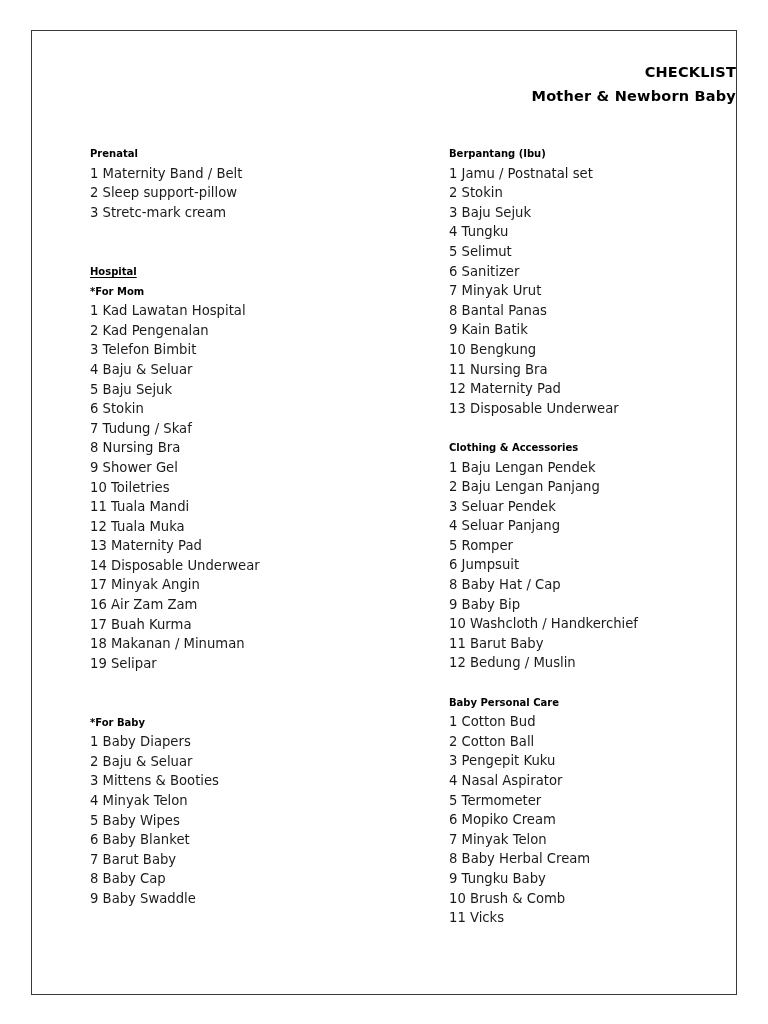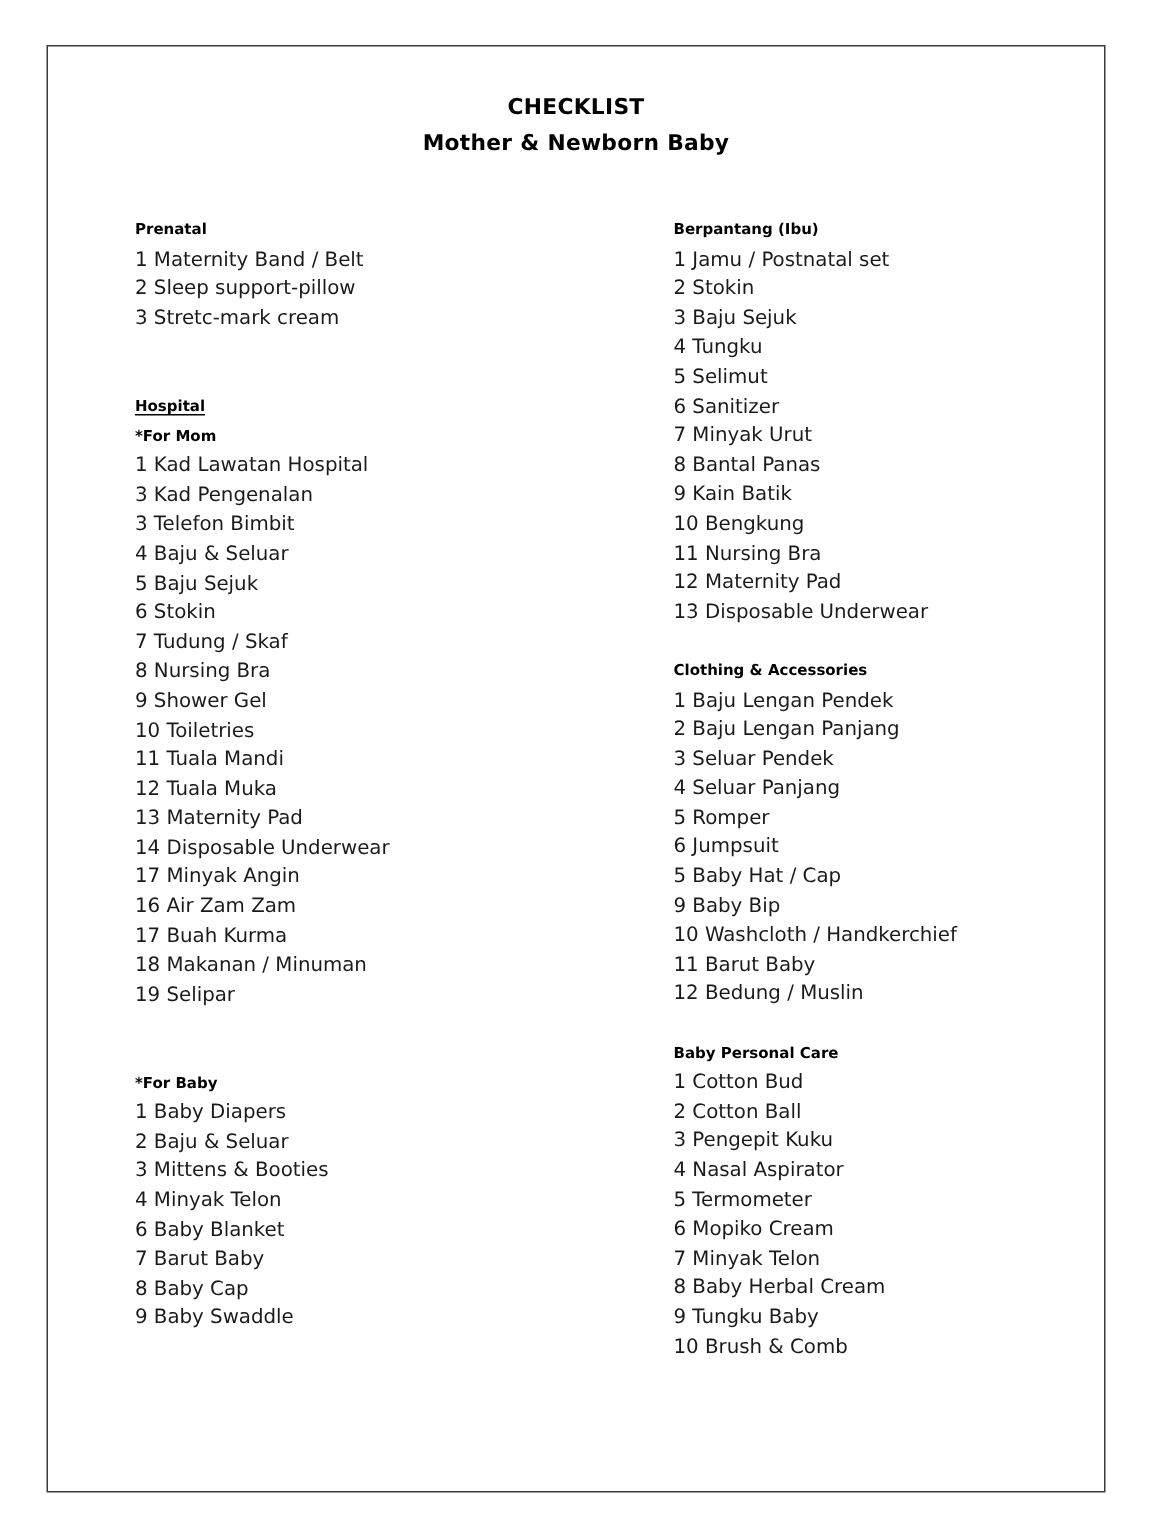--- a/index.html
+++ b/index.html
@@ -20,21 +20,21 @@
     left: 31px;
     top: 30px;
     width: 706px;
     height: 965px;
     border: 1.5px solid #3a3a3a;
     box-sizing: border-box;
     background: #ffffff;
   }
 
   .doc-title {
-    text-align: center;
+    text-align: right;
     font-weight: bold;
     font-size: 14.5px;
     line-height: 24px;
     letter-spacing: 0.2px;
     color: #000;
   }
   .title-block {
     position: absolute;
     left: 0;
     top: 29px;
@@ -97,21 +97,21 @@
           <div class="section-head">Prenatal</div>
           <div class="item">1 Maternity Band / Belt</div>
           <div class="item">2 Sleep support-pillow</div>
           <div class="item">3 Stretc-mark cream</div>
         </div>
         <div class="gap-1"></div>
         <div class="section">
           <div class="section-head underline">Hospital</div>
           <div class="section-head">*For Mom</div>
           <div class="item">1 Kad Lawatan Hospital</div>
-          <div class="item">3 Kad Pengenalan</div>
+          <div class="item">2 Kad Pengenalan</div>
           <div class="item">3 Telefon Bimbit</div>
           <div class="item">4 Baju &amp; Seluar</div>
           <div class="item">5 Baju Sejuk</div>
           <div class="item">6 Stokin</div>
           <div class="item">7 Tudung / Skaf</div>
           <div class="item">8 Nursing Bra</div>
           <div class="item">9 Shower Gel</div>
           <div class="item">10 Toiletries</div>
           <div class="item">11 Tuala Mandi</div>
           <div class="item">12 Tuala Muka</div>
@@ -123,20 +123,21 @@
           <div class="item">18 Makanan / Minuman</div>
           <div class="item">19 Selipar</div>
         </div>
         <div class="gap-2"></div>
         <div class="section">
           <div class="section-head">*For Baby</div>
           <div class="item">1 Baby Diapers</div>
           <div class="item">2 Baju &amp; Seluar</div>
           <div class="item">3 Mittens &amp; Booties</div>
           <div class="item">4 Minyak Telon</div>
+          <div class="item">5 Baby Wipes</div>
           <div class="item">6 Baby Blanket</div>
           <div class="item">7 Barut Baby</div>
           <div class="item">8 Baby Cap</div>
           <div class="item">9 Baby Swaddle</div>
         </div>
       </div>
     <div class="col col-right" id="right-column">
         <div class="section">
           <div class="section-head">Berpantang (Ibu)</div>
           <div class="item">1 Jamu / Postnatal set</div>
@@ -155,36 +156,37 @@
         </div>
         <div class="gap-1"></div>
         <div class="section">
           <div class="section-head">Clothing &amp; Accessories</div>
           <div class="item">1 Baju Lengan Pendek</div>
           <div class="item">2 Baju Lengan Panjang</div>
           <div class="item">3 Seluar Pendek</div>
           <div class="item">4 Seluar Panjang</div>
           <div class="item">5 Romper</div>
           <div class="item">6 Jumpsuit</div>
-          <div class="item">5 Baby Hat / Cap</div>
+          <div class="item">8 Baby Hat / Cap</div>
           <div class="item">9 Baby Bip</div>
           <div class="item">10 Washcloth / Handkerchief</div>
           <div class="item">11 Barut Baby</div>
           <div class="item">12 Bedung / Muslin</div>
         </div>
         <div class="gap-1"></div>
         <div class="section">
           <div class="section-head">Baby Personal Care</div>
           <div class="item">1 Cotton Bud</div>
           <div class="item">2 Cotton Ball</div>
           <div class="item">3 Pengepit Kuku</div>
           <div class="item">4 Nasal Aspirator</div>
           <div class="item">5 Termometer</div>
           <div class="item">6 Mopiko Cream</div>
           <div class="item">7 Minyak Telon</div>
           <div class="item">8 Baby Herbal Cream</div>
           <div class="item">9 Tungku Baby</div>
           <div class="item">10 Brush &amp; Comb</div>
+          <div class="item">11 Vicks</div>
         </div>
       </div>
   </div>
 
 </div>
 
 </body></html>

